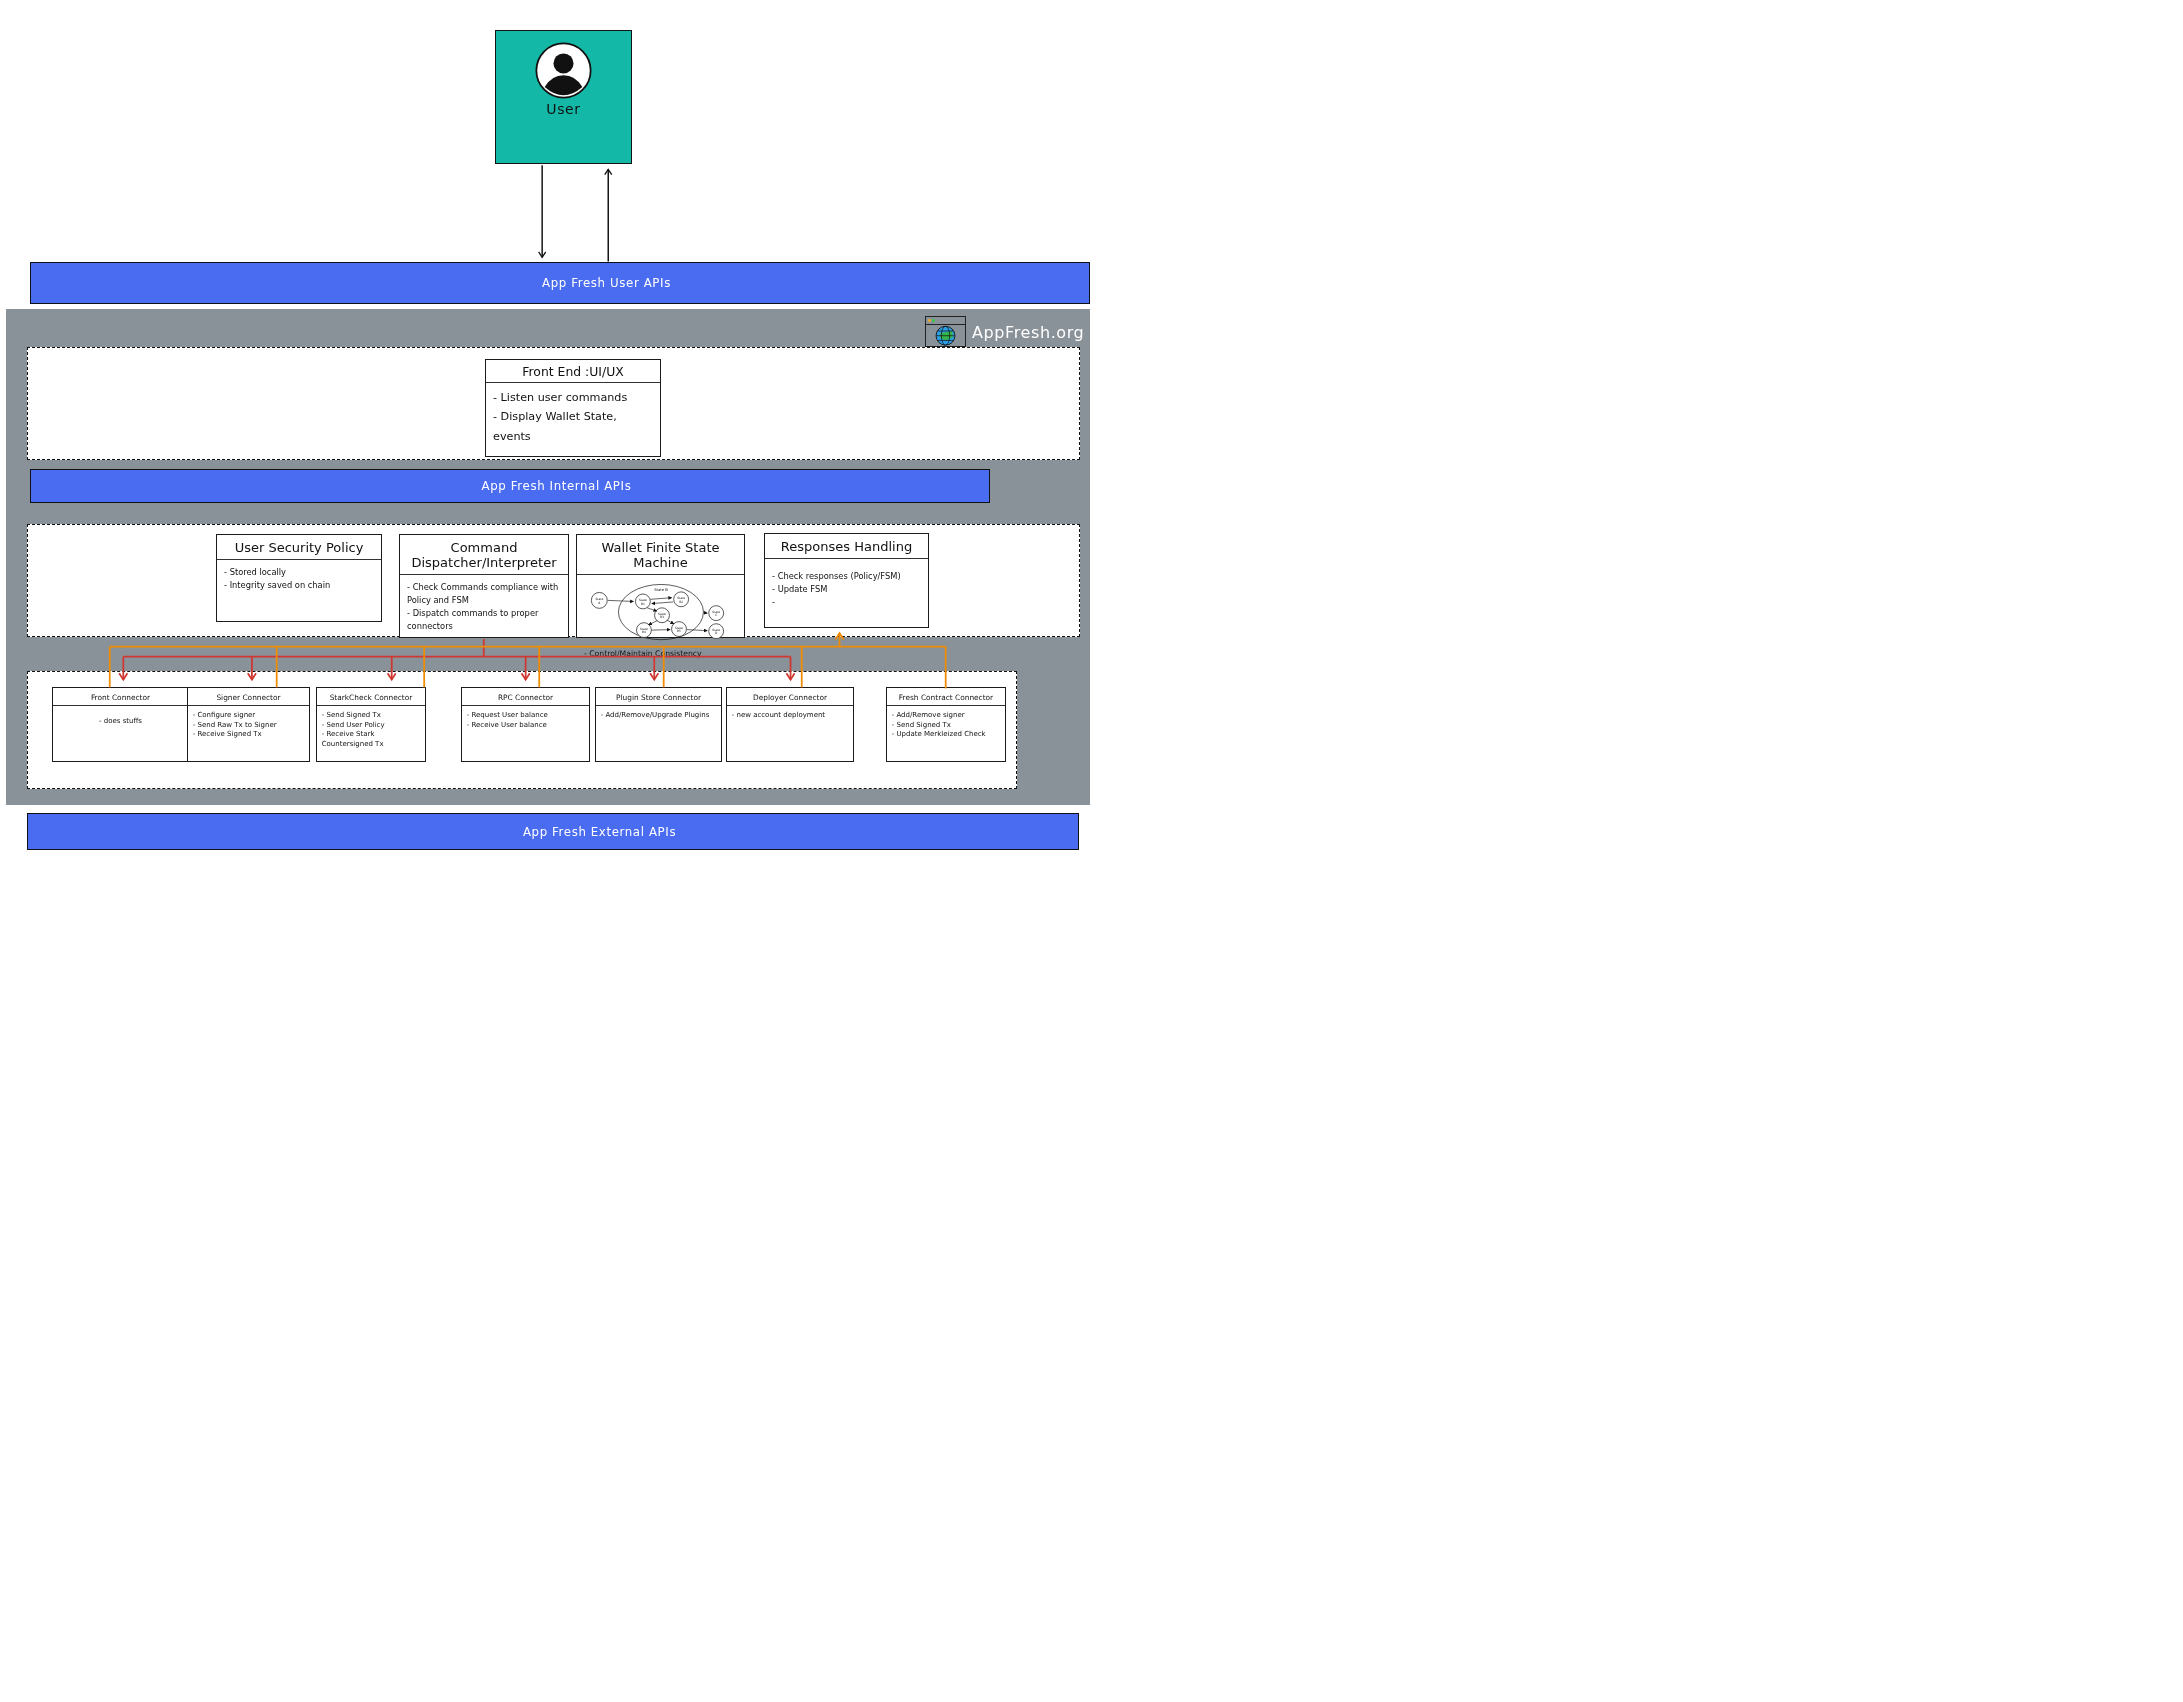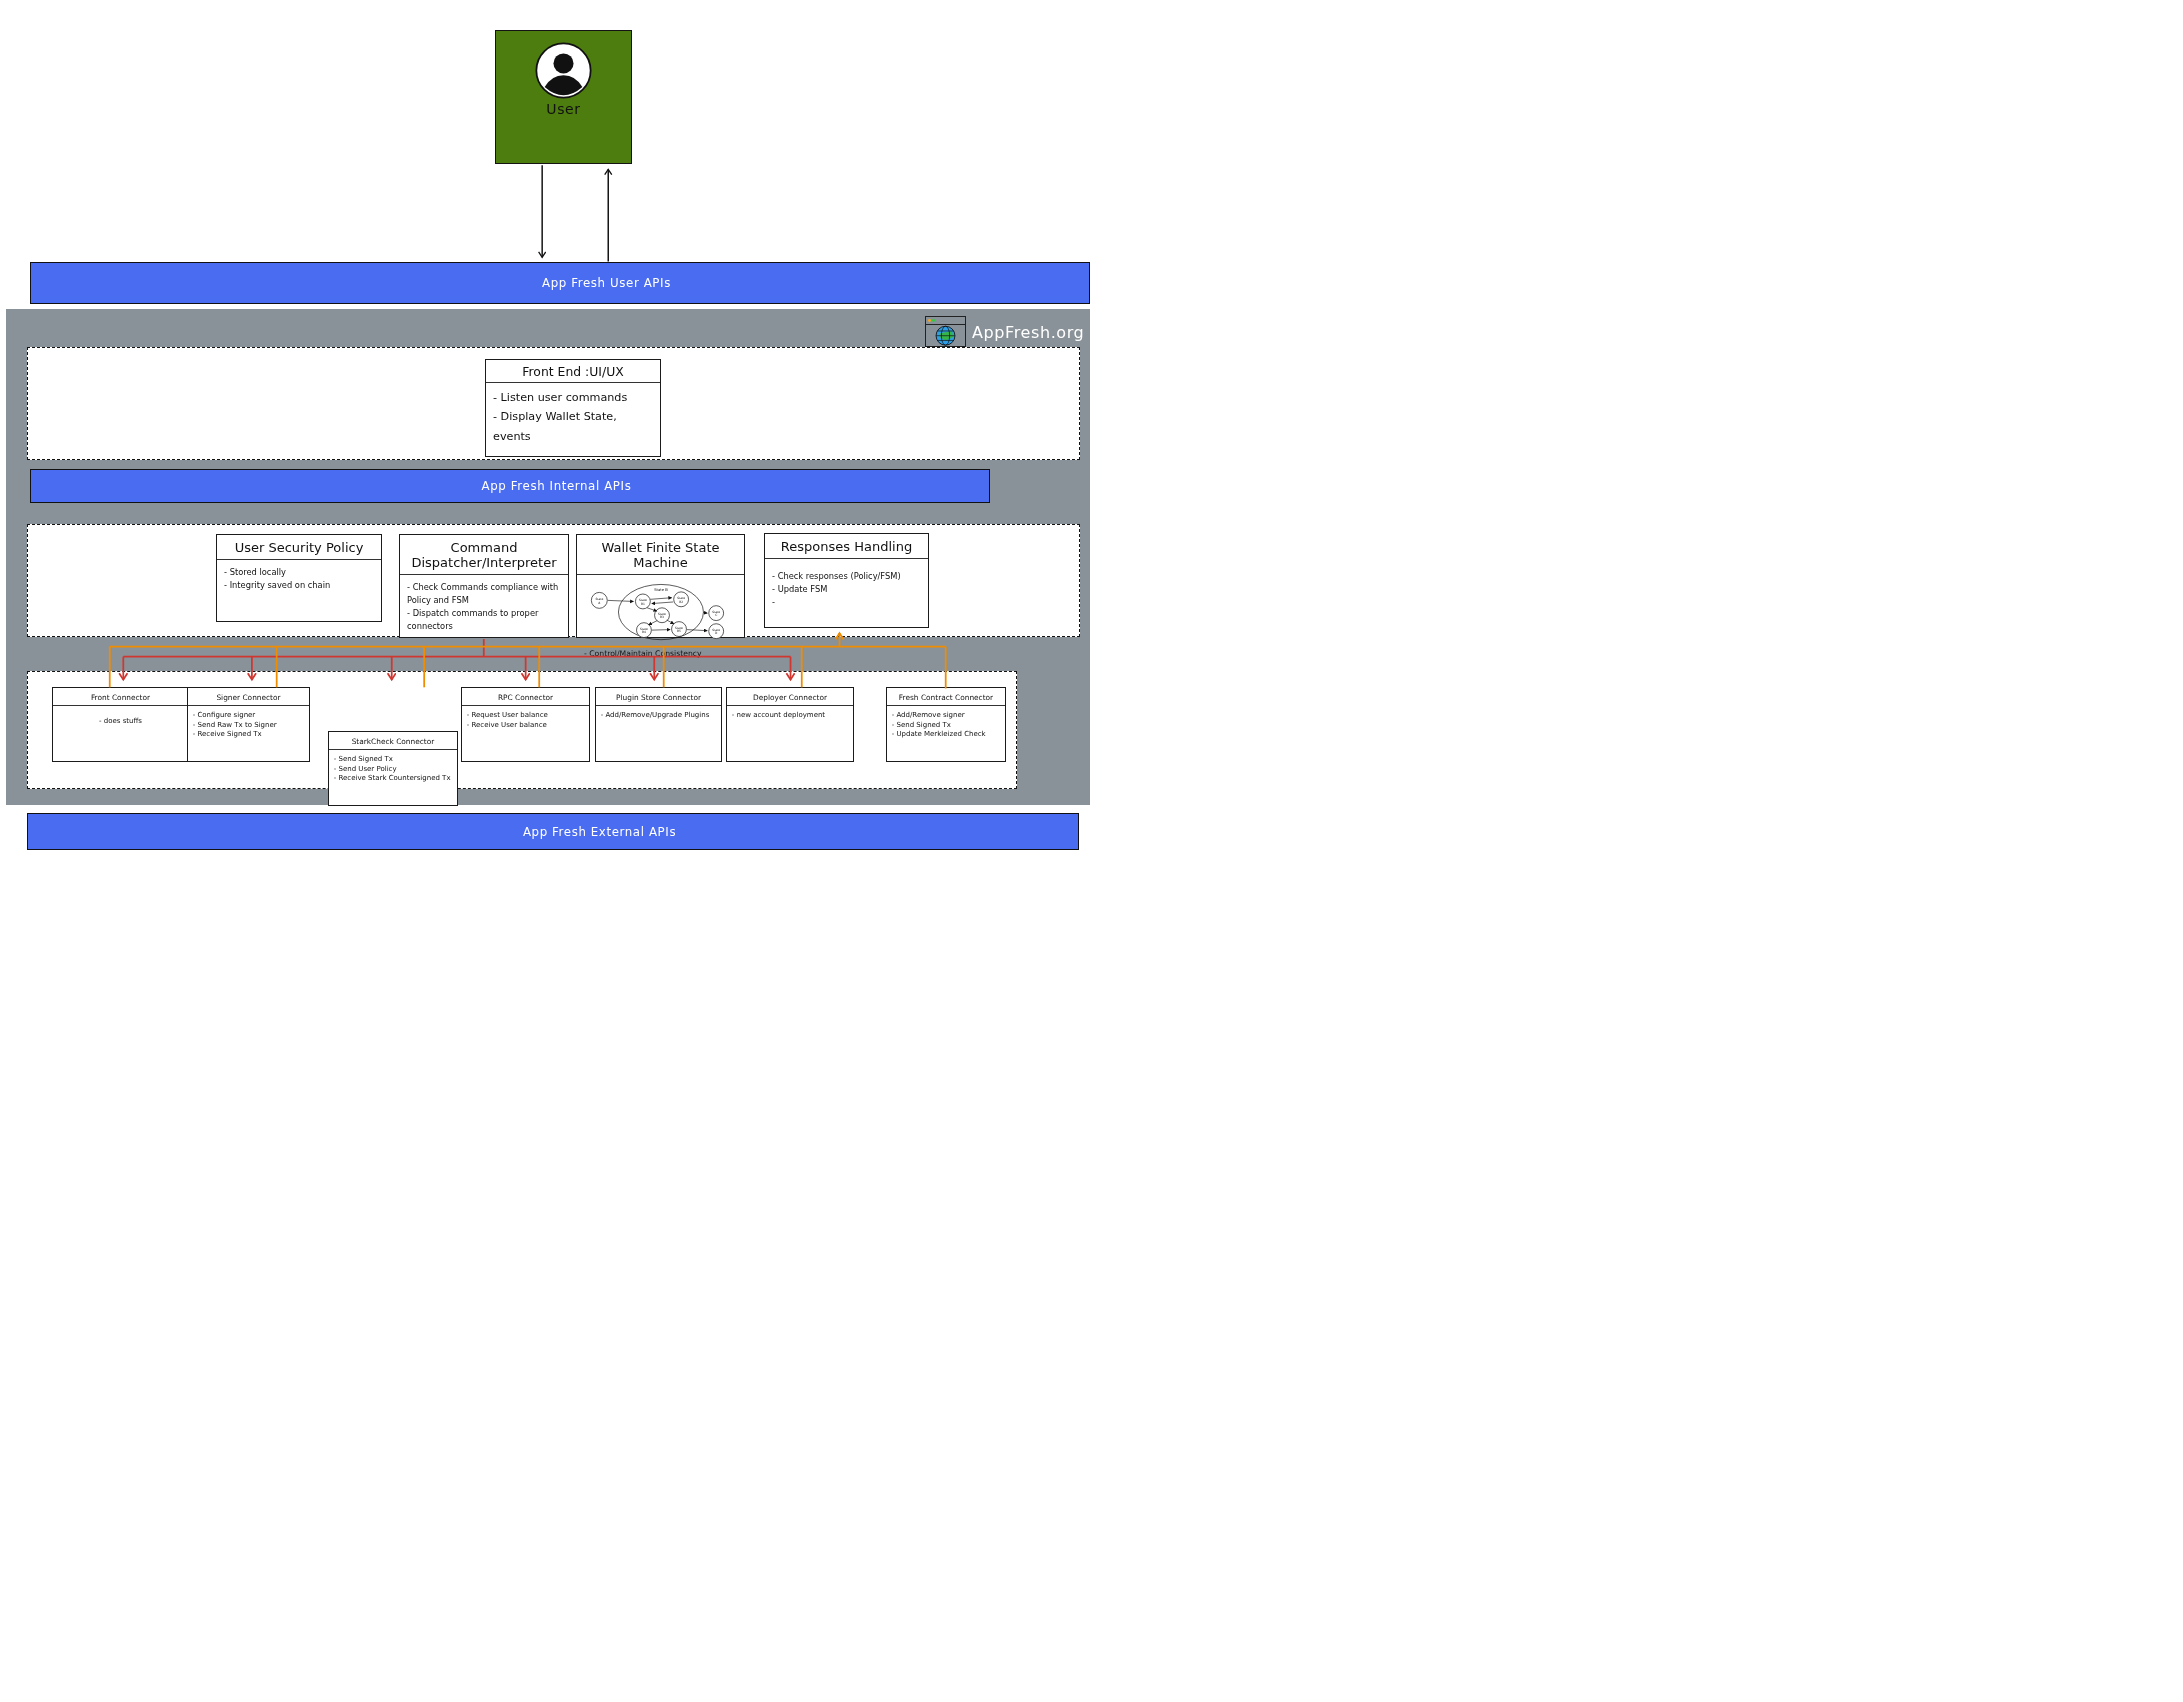--- a/index.html
+++ b/index.html
@@ -1,21 +1,21 @@
 <!DOCTYPE html>
 <html style="font-size:9.4px"><head>
 <meta charset="utf-8">
 <style>
   html,body{margin:0;padding:0;background:#fff;}
   #page{position:relative;width:1092px;height:852px;background:#fff;overflow:hidden;
         font-family:"DejaVu Sans",sans-serif;color:#111;}
   .abs{position:absolute;box-sizing:border-box;}
 
   
-  .user-box{left:495px;top:29.5px;width:137px;height:134px;background:#4d7c0f;border:1.8px solid #141414;}
+  .user-box{left:495px;top:29.5px;width:137px;height:134px;background:#14b8a6;border:1.8px solid #141414;}
   .user-box svg{display:block;margin:10.6px auto 0 auto;}
   .user-label{text-align:center;font-size:14px;letter-spacing:0.6px;margin-top:1.2px;}
 
   
   .bar{background:#4a6cf0;border:1.8px solid #111;display:flex;align-items:center;justify-content:center;}
   .bar span{color:#fff;font-size:11.8px;letter-spacing:0.6px;margin-left:94px;}
   .bar-user{left:29.5px;top:262px;width:1060px;height:42px;}
   .bar-internal{left:29.5px;top:469px;width:960px;height:34px;}
   .bar-external{left:26.5px;top:813px;width:1052px;height:37px;}
 
@@ -51,21 +51,21 @@
   .fsmbox .body{padding:1.2px 3.5px;}
   .fsm-foot{font-size:7.7px;padding:0 3.5px;}
   .responses{left:764px;top:533px;width:165px;height:95px;}
   .responses .body{padding-top:10.6px;}
 
   .conn{top:687px;height:75px;}
   .conn .ttl{font-size:7.4px;padding:4.7px 0 3.5px 0;}
   .conn .body{font-size:7px;line-height:1.4;padding:4.7px 4.7px 0 4.7px;}
   .conn .body.center{text-align:center;padding-top:10.6px;}
   .c1{left:52px;width:137px;}  .c2{left:187px;width:123px;}
-  .c3{left:328px;width:130px;margin-top:44px;} .c4{left:461px;width:129px;}
+  .c3{left:316px;width:110px;} .c4{left:461px;width:129px;}
   .c5{left:595px;width:127px;}.c6{left:726px;width:128px;}
   .c7{left:878px;width:120px;margin-left:8px;}
 
   .arrows{left:0;top:0;width:1092px;height:852px;pointer-events:none;}
   .fsm-svg text{font-family:"DejaVu Sans",sans-serif;}
 </style>
 </head>
 <body>
 
 <div id="page">

